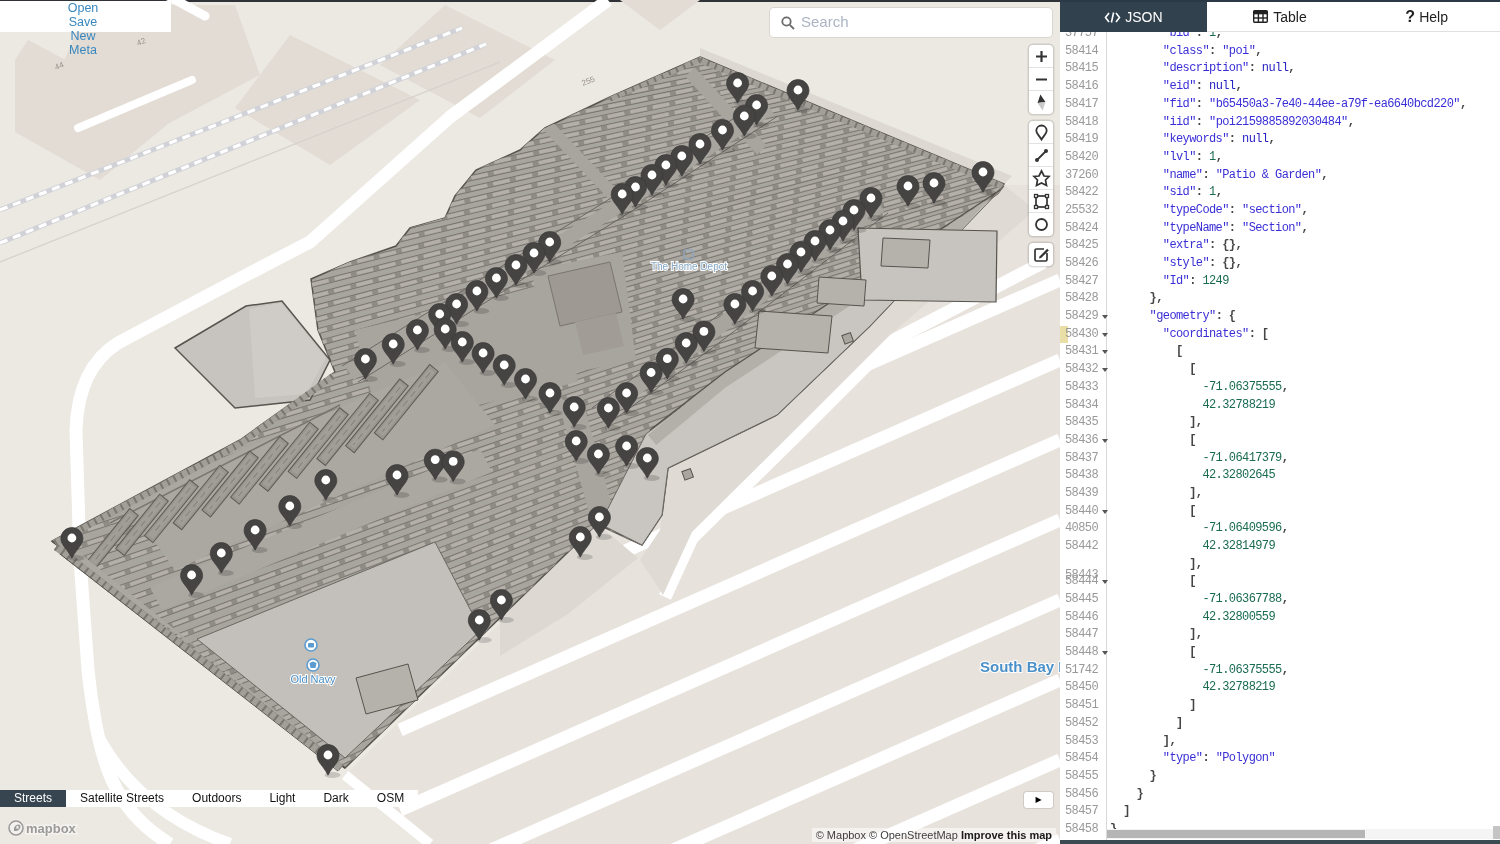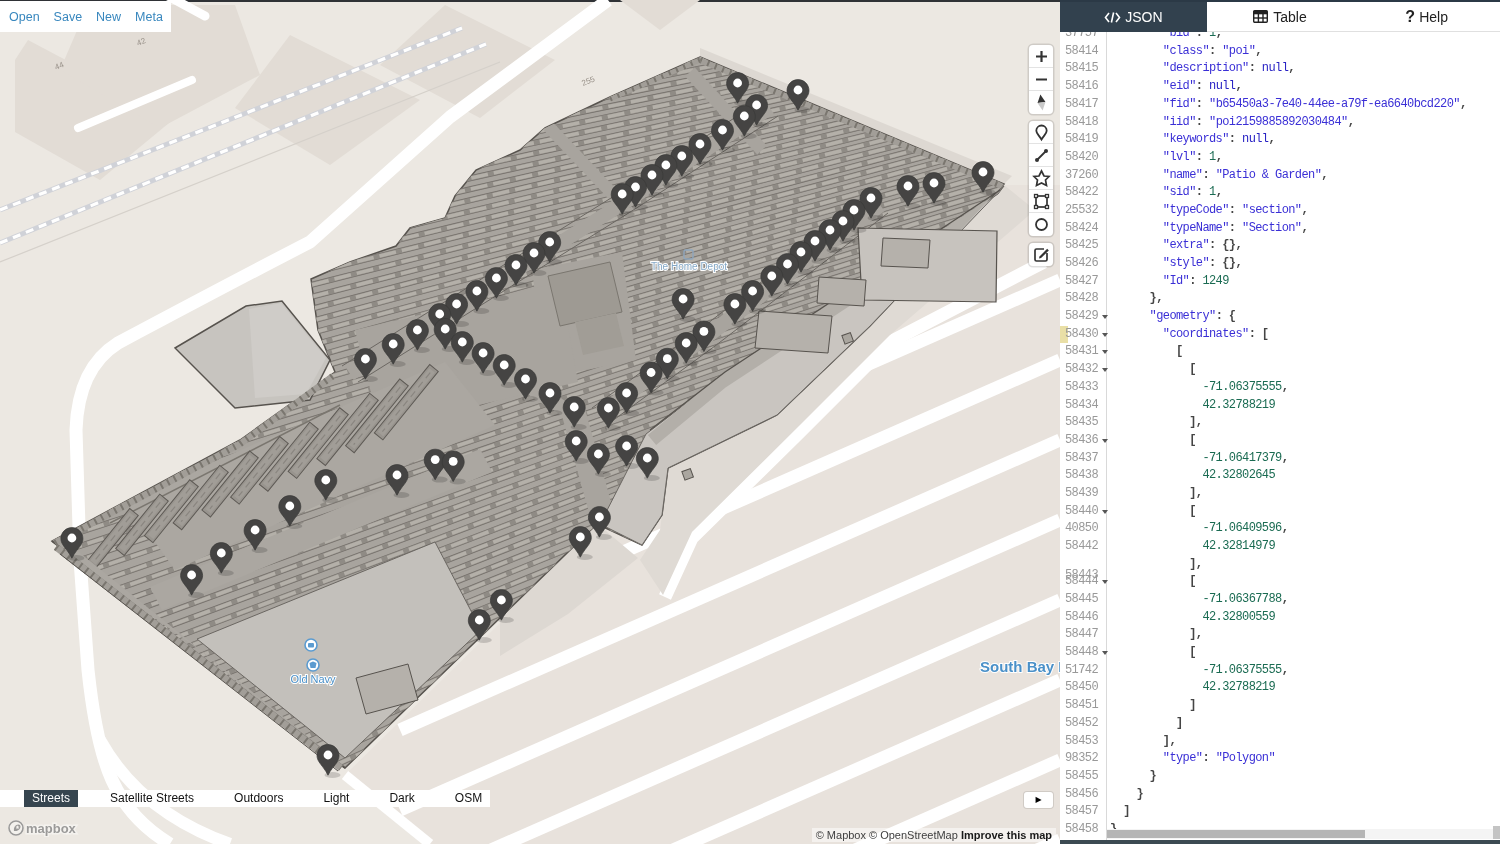--- a/index.html
+++ b/index.html
@@ -1,26 +1,26 @@
 <!DOCTYPE html>
 <html><head><meta charset="utf-8"><title>geojson editor</title>
 <style>
 * { margin:0; padding:0; box-sizing:border-box; }
 html,body { width:1500px; height:844px; overflow:hidden; font-family:"Liberation Sans", sans-serif; background:#fff; }
 #map { position:absolute; left:0; top:0; width:1060px; height:844px; overflow:hidden; }
 #mapsvg { position:absolute; left:0; top:0; }
-#topmenu { position:absolute; left:0; top:1px; width:171px; height:31px; background:#fff; display:flex; align-items:center; padding-left:9px; }
+#topmenu { position:absolute; left:0; top:1px; width:171px; height:31px; background:#fff; display:flex; align-items:center; padding-left:9px;flex-direction:column; }
 #topmenu a { color:#3887be; font-size:12.5px; margin-right:14px; }
 #searchbox { position:absolute; left:770px; top:8px; width:282px; height:29px; background:#fff; border-radius:4px; box-shadow:0 0 0 1px rgba(0,0,0,0.08); }
 #searchbox span { position:absolute; left:31px; top:5px; font-size:15px; color:#aab4c2; }
 .ctrlgrp { position:absolute; left:1029px; width:24px; background:#fff; border-radius:4px; box-shadow:0 0 0 1.5px rgba(0,0,0,0.12); overflow:hidden; }
 .ctrl { width:24px; height:23px; display:flex; align-items:center; justify-content:center; border-bottom:1px solid #e3e3e3; }
 .ctrl:last-child { border-bottom:none; }
 #layerbar { position:absolute; left:0; top:790px; height:17px; display:flex; align-items:center; background:#fff; font-size:12px; color:#111; }
-#layerbar span { padding:1px 8px 2px; white-space:nowrap;margin-left:24px; }
+#layerbar span { padding:1px 14px 2px; white-space:nowrap; }
 #layerbar span.active { background:#36454f; color:#fff; }
 #mblogo { position:absolute; left:7px; top:819px; opacity:0.85; }
 #attrib { position:absolute; right:4px; top:828px; font-size:11px; color:#404040; background:rgba(255,255,255,0.5); padding:1px 4px; }
 #attrib b { color:#1a1a1a; }
 #collapsebtn { position:absolute; left:1024px; top:792px; width:29px; height:16px; background:#fff; border-radius:3px; box-shadow:0 0 0 1px rgba(0,0,0,0.1); font-size:8px; color:#000; text-align:center; line-height:16px; }
 
 #panel { position:absolute; left:1060px; top:0; width:440px; height:823px; background:#fff; }
 #tabs { position:absolute; left:0; top:0; width:440px; height:32px; display:flex; border-top:2px solid #2b3946; background:#fff; }
 .tab { width:146.67px; height:30px; display:flex; align-items:center; justify-content:center; font-size:14px; color:#222; border-bottom:1px solid #e0e0e0; }
 .tab.active { background:#32414e; color:#fff; border-bottom:none; }
@@ -1032,20 +1032,27 @@
         <path d="M10.8,0 C16.9,0 21.8,4.9 21.8,11 C21.8,15.6 18.6,18.9 15.4,23.2 C13.7,25.5 12.1,27.9 10.8,30.6 C9.5,27.9 7.9,25.5 6.2,23.2 C3.0,18.9 -0.2,15.6 -0.2,11 C-0.2,4.9 4.7,0 10.8,0 Z" fill="#454443" stroke="#3a3938" stroke-width="0.7"></path>
         <circle cx="10.8" cy="10.4" r="4.4" fill="#ffffff"></circle>
       </g>
     </svg>
 <div id="topmenu">
       <a>Open</a>
       <a>Save</a>
       <a>New</a>
       <a>Meta</a>
     </div>
+<div id="searchbox">
+  <svg width="14" height="14" viewBox="0 0 14 14" style="position:absolute;left:11px;top:8px">
+    <circle cx="5.5" cy="5.5" r="4.2" fill="none" stroke="#6b6b6b" stroke-width="1.8"></circle>
+    <line x1="8.8" y1="8.8" x2="13" y2="13" stroke="#6b6b6b" stroke-width="1.8"></line>
+  </svg>
+  <span>Search</span>
+</div>
 <div class="ctrlgrp" style="top:45px">
   <div class="ctrl">
         <svg width="23" height="23" viewBox="0 0 23 23">
           <path d="M11.5 6 V17 M6 11.5 H17" stroke="#333" stroke-width="2.2"></path>
         </svg>
       </div>
   <div class="ctrl">
         <svg width="23" height="23" viewBox="0 0 23 23">
           <path d="M6 11.5 H17" stroke="#333" stroke-width="2.2"></path>
         </svg>
@@ -1171,21 +1178,21 @@
         <div class="ln" style="top:573.36px">58444<i class="fa"></i></div>
         <div class="ln" style="top:591.04px">58445</div>
         <div class="ln" style="top:608.72px">58446</div>
         <div class="ln" style="top:626.41px">58447</div>
         <div class="ln" style="top:644.09px">58448<i class="fa"></i></div>
         <div class="ln" style="top:661.78px">51742</div>
         <div class="ln" style="top:679.46px">58450</div>
         <div class="ln" style="top:697.15px">58451</div>
         <div class="ln" style="top:714.83px">58452</div>
         <div class="ln" style="top:732.52px">58453</div>
-        <div class="ln" style="top:750.20px">98352</div>
+        <div class="ln" style="top:750.20px">58454</div>
         <div class="ln" style="top:767.89px">58455</div>
         <div class="ln" style="top:785.57px">58456</div>
         <div class="ln" style="top:803.26px">58457</div>
         <div class="ln" style="top:820.94px">58458</div>
     </div>
     <div id="codearea">
       <div class="cl" style="top:25.12px">        <b class="s">"bid"</b>: <b class="n">1</b>,</div>
         <div class="cl" style="top:42.80px">        <b class="s">"class"</b>: <b class="s">"poi"</b>,</div>
         <div class="cl" style="top:60.49px">        <b class="s">"description"</b>: <b class="a">null</b>,</div>
         <div class="cl" style="top:78.17px">        <b class="s">"eid"</b>: <b class="a">null</b>,</div>

